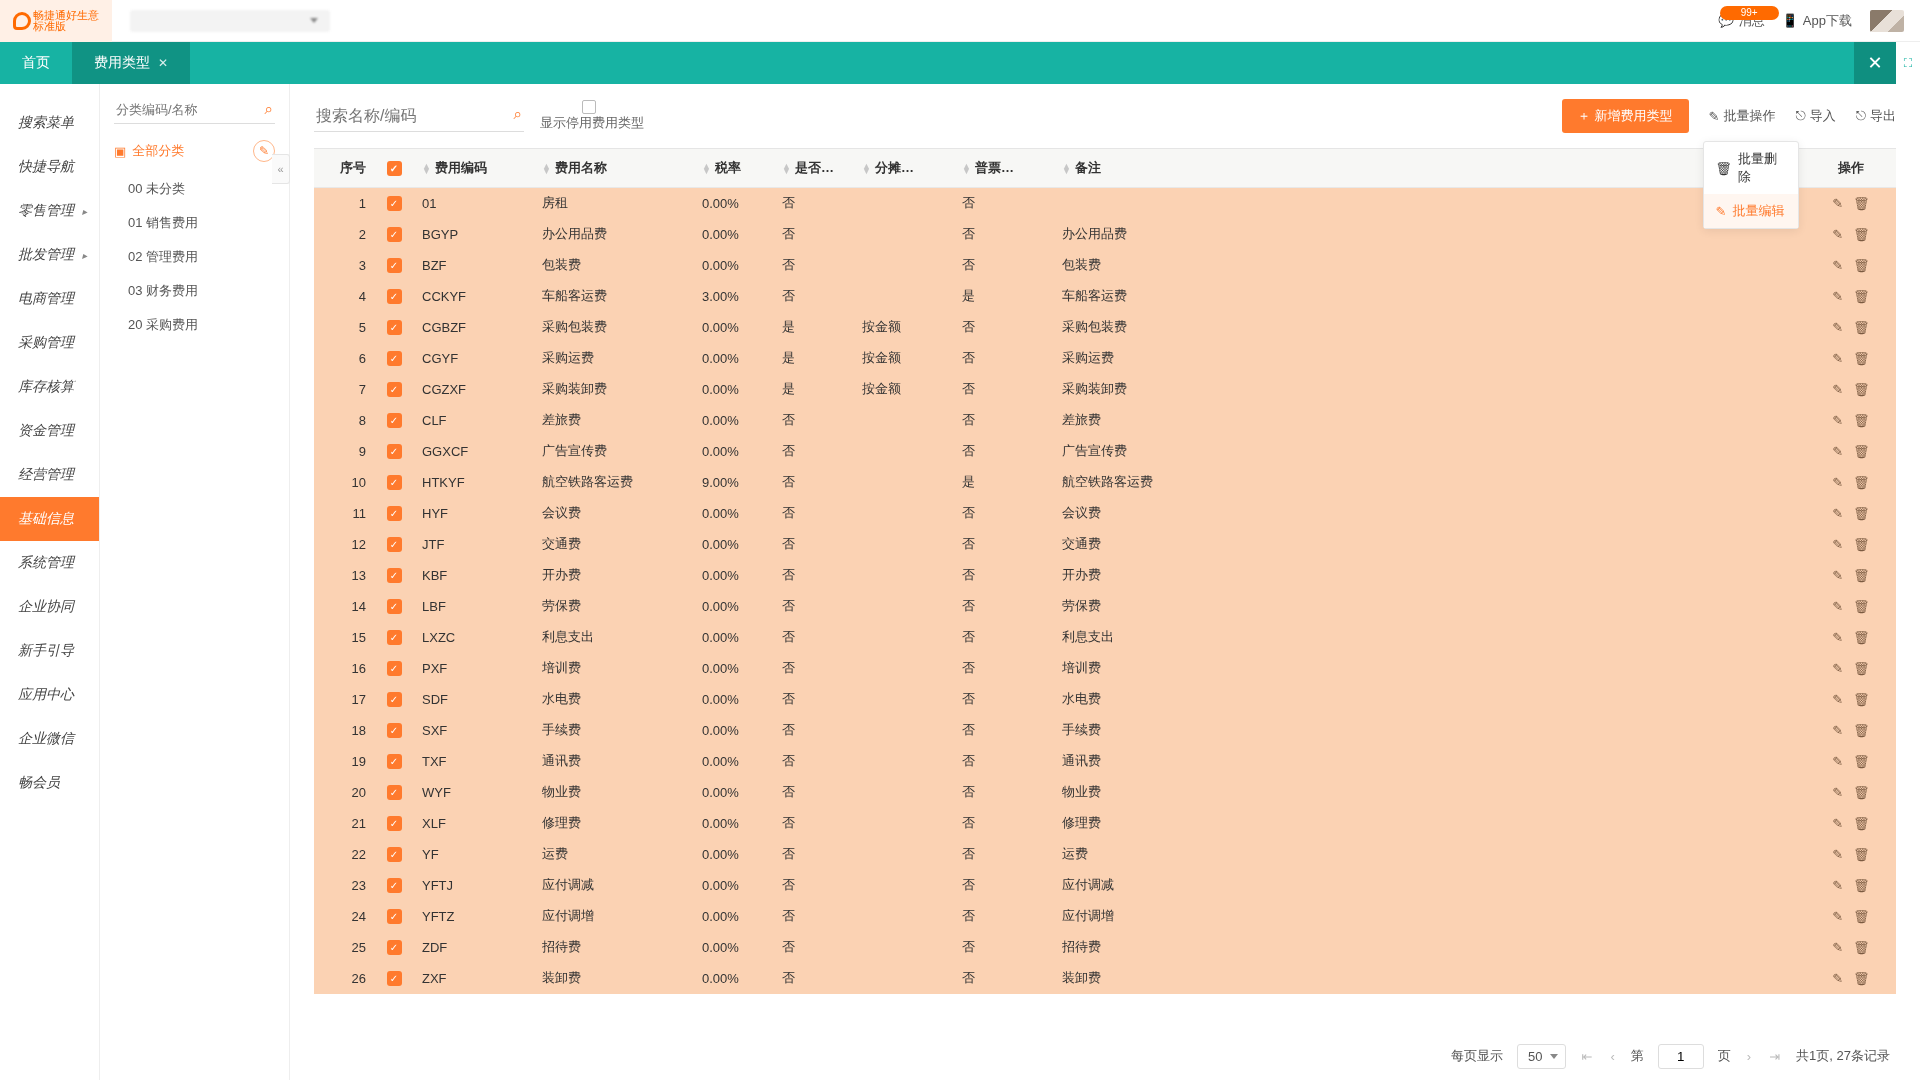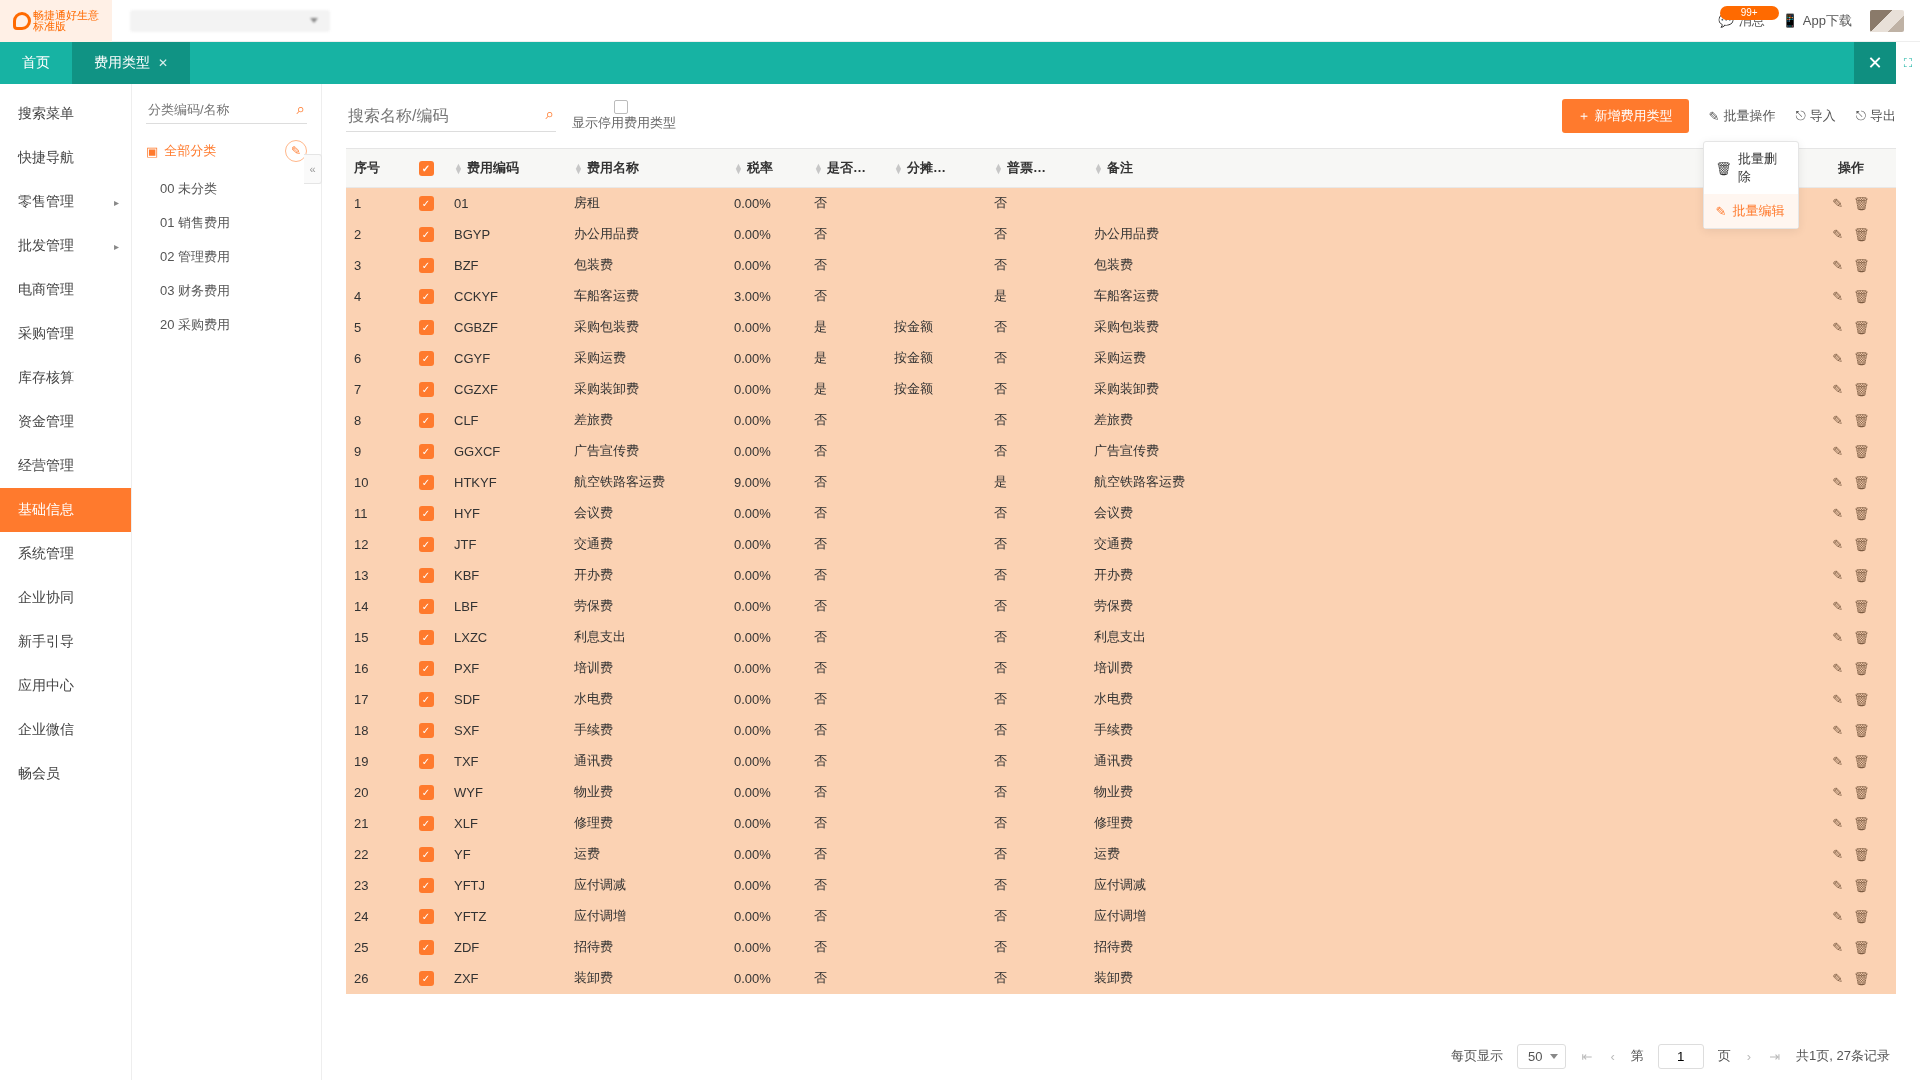--- a/index.html
+++ b/index.html
@@ -22,21 +22,21 @@
 .tabstrip { height:42px; background:#17b3a3; display:flex; align-items:stretch; position:relative; }
 .tab { padding:16px 22px; display:flex; align-items:center; color:#fff; font-size:14px; cursor:pointer; gap:8px; }
 .tab.active { background:#109384; }
 .tab .close-x { font-size:12px; opacity:.85; }
 .tabstrip-right { position:absolute; right:0; top:0; height:100%; display:flex; align-items:center; }
 .tab-close-btn { width:42px; height:42px; background:#0f8f80; color:#fff; display:flex; align-items:center; justify-content:center; font-size:18px; cursor:pointer; }
 .tab-expand-btn { width:24px; height:42px; color:#17b3a3; background:#fff; display:flex; align-items:center; justify-content:center; font-size:12px; cursor:pointer;}
 
 
 .workarea { position:absolute; top:84px; bottom:0; left:0; right:0; display:flex; }
-.leftnav { width:132px; background:#fff; border-right:1px solid #eee; padding-top:8px; }
+.leftnav { width:100px; background:#fff; border-right:1px solid #eee; padding-top:17px;font-style:italic; }
 .leftnav-item { height:44px; display:flex; align-items:center; padding:0 18px; color:#444; cursor:pointer; font-size:14px; position:relative;}
 .leftnav-item.active { background:#ff7a2d; color:#fff; }
 .leftnav-item .caret { position:absolute; right:12px; font-size:10px; color:#888;}
 
 .content { flex:1; display:flex; }
 
 
 .side2 { width:190px; border-right:1px solid #eee; padding:12px 0 0 0; position:relative;}
 .side2-search { margin:0 14px 10px; position:relative; }
 .side2-search input { width:100%; border:none; border-bottom:1px solid #ddd; padding:6px 24px 6px 2px; font-size:13px; outline:none; color:#333;}
@@ -61,21 +61,21 @@
 .popover-item { padding:8px 12px; font-size:13px; display:flex; align-items:center; gap:6px; cursor:pointer;}
 .popover-item.hover { color:#ff7a2d; background:#fff6f0;}
 
 
 .tablewrap { flex:1; margin-top:12px; overflow:hidden; border-top:1px solid #e5e5e5;}
 table { width:100%; border-collapse:collapse; table-layout:fixed;}
 th { background:#f7f7f5; font-weight:600; color:#333; text-align:left; padding:10px 8px; font-size:13px; border-bottom:1px solid #e8e8e8; position:relative;}
 th .sort { color:#c7c7c7; font-size:9px; margin-right:4px; display:inline-flex; flex-direction:column; line-height:5px; vertical-align:middle;}
 td { padding:6px 8px; font-size:13px; color:#333; border-bottom:1px solid rgba(0,0,0,0);}
 tbody tr { background:#fbd2b3; }
-.col-idx { width:60px; text-align:left;}
+.col-idx { width:60px; text-align:right;}
 .col-chk { width:40px; text-align:center;}
 .col-code { width:120px;}
 .col-name { width:160px;}
 .col-rate { width:80px; text-align:left;}
 .col-yn1 { width:80px;}
 .col-alloc { width:100px;}
 .col-yn2 { width:100px;}
 .col-note { }
 .col-act { width:90px; text-align:center;}
 .cchk { width:15px;height:15px;background:#ff7a2d;border-radius:3px;display:inline-flex;align-items:center;justify-content:center;color:#fff;font-size:10px;}

